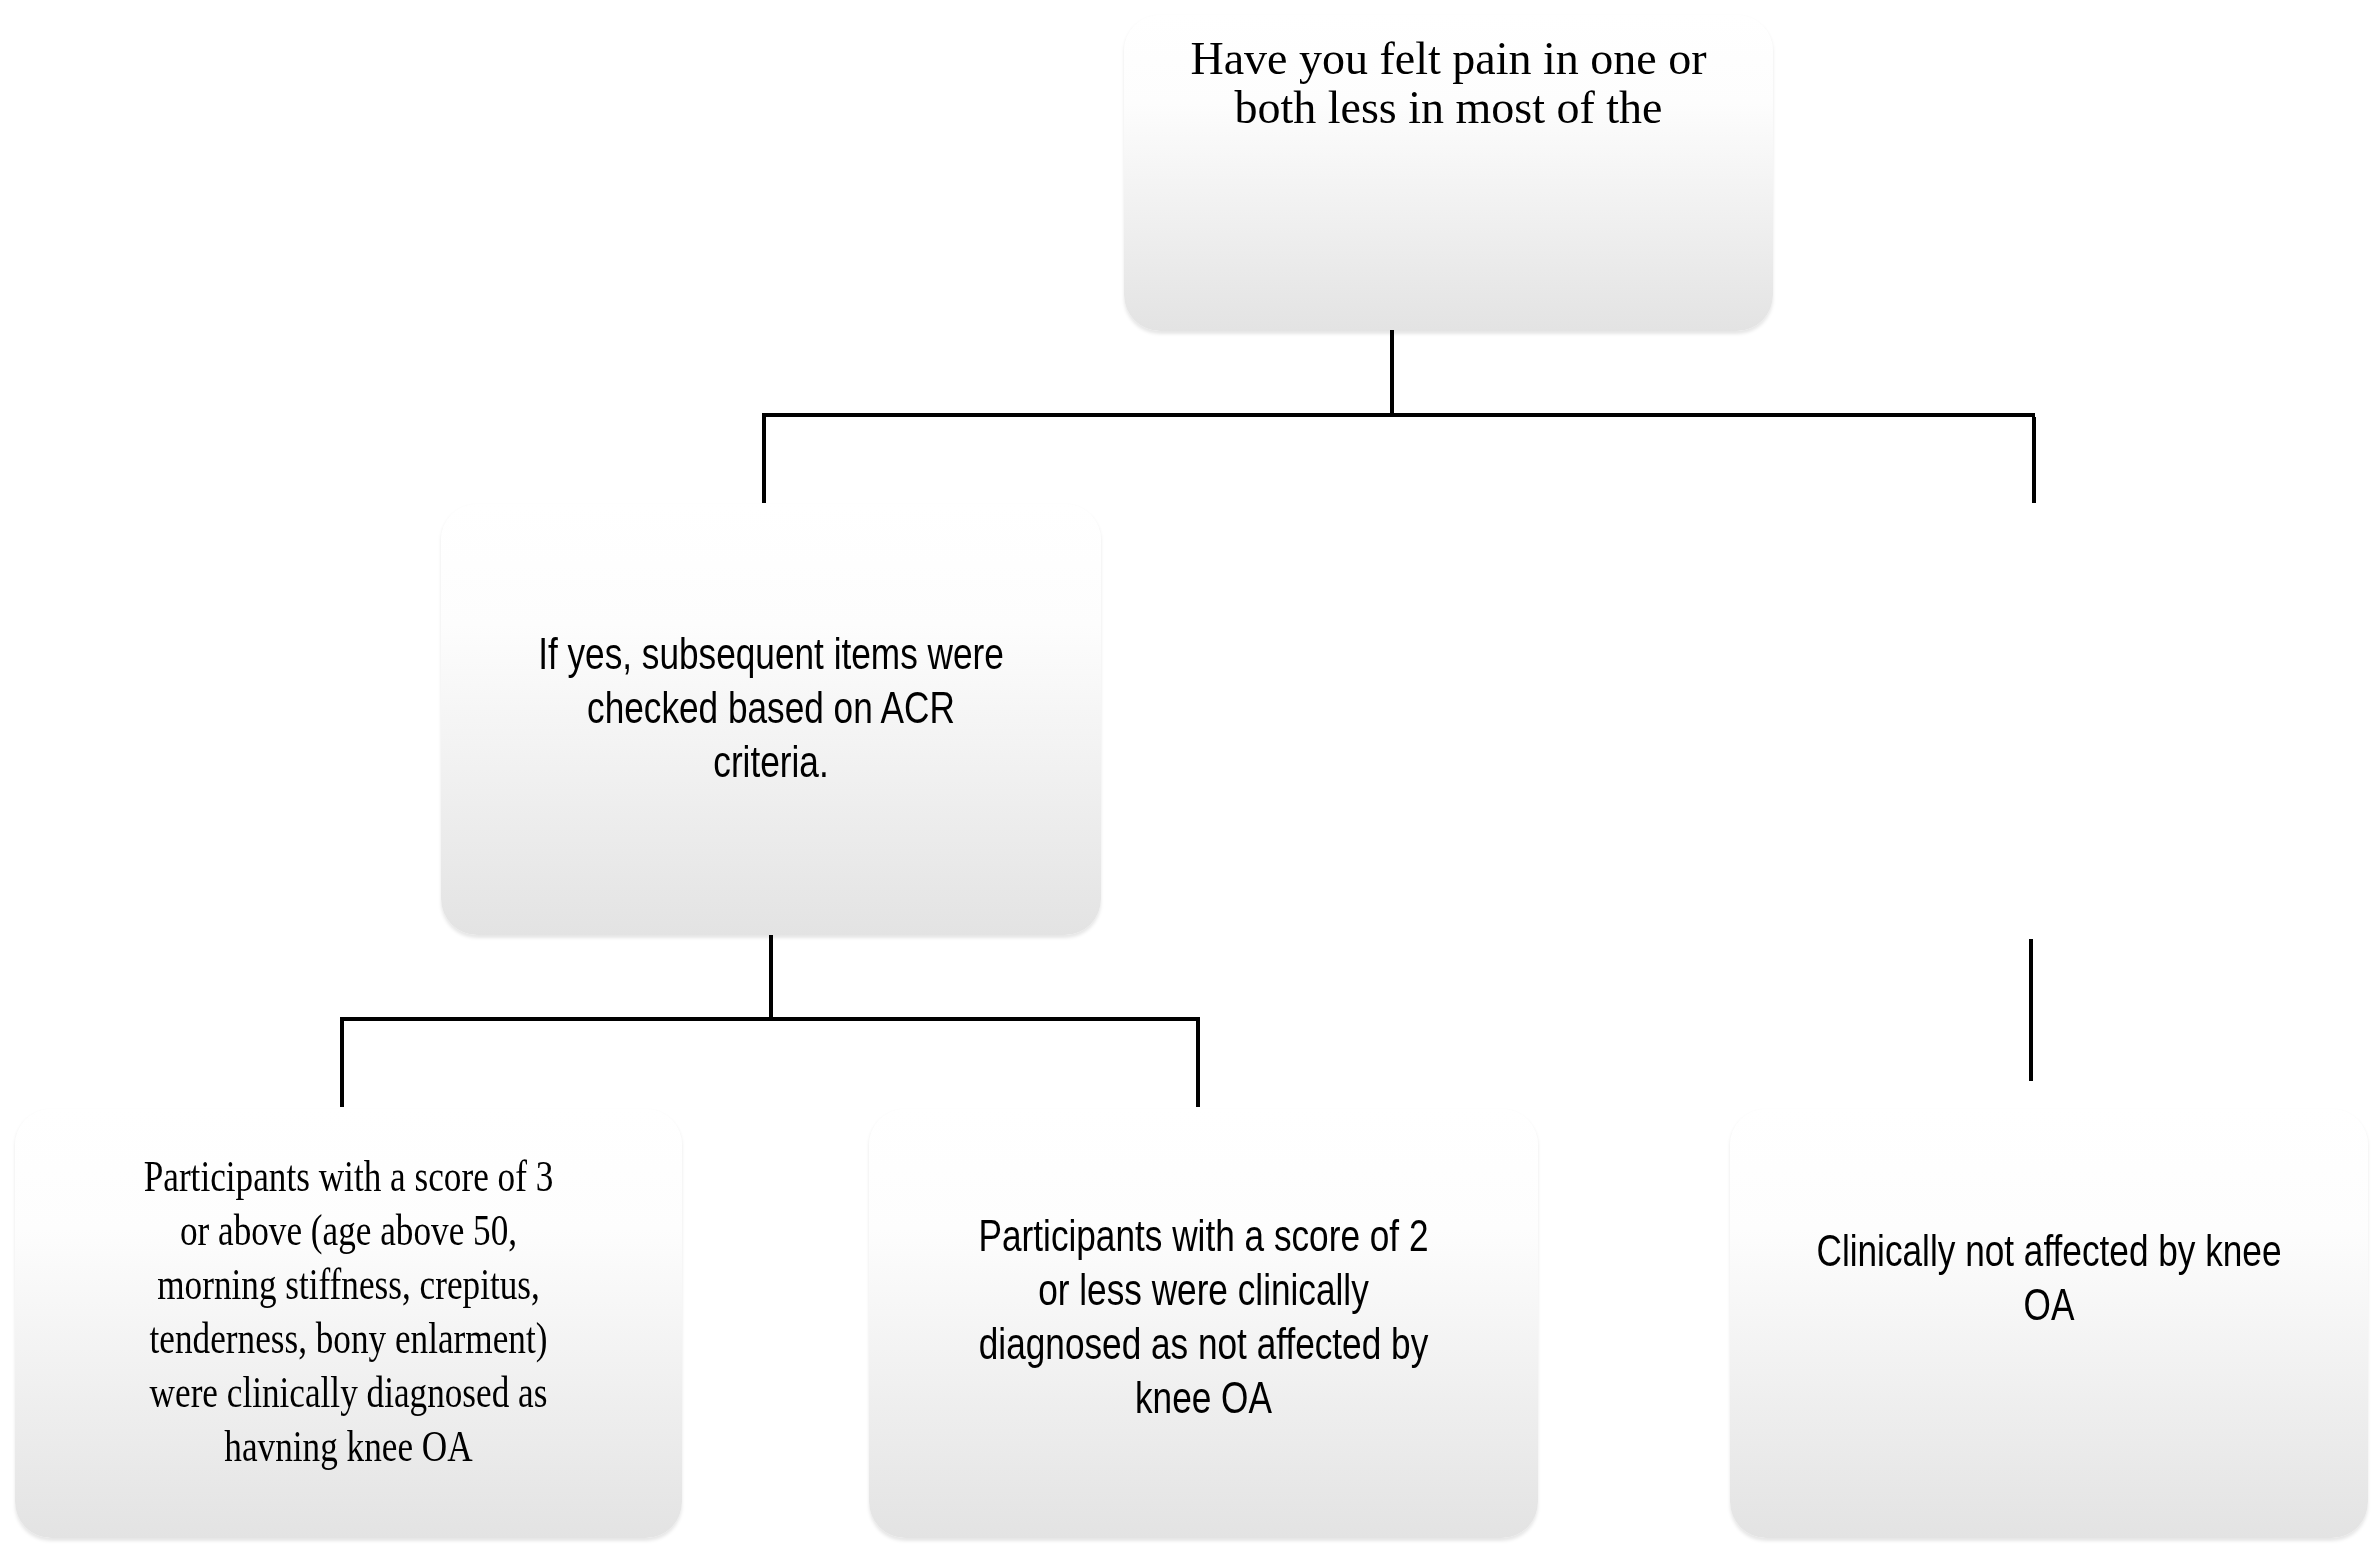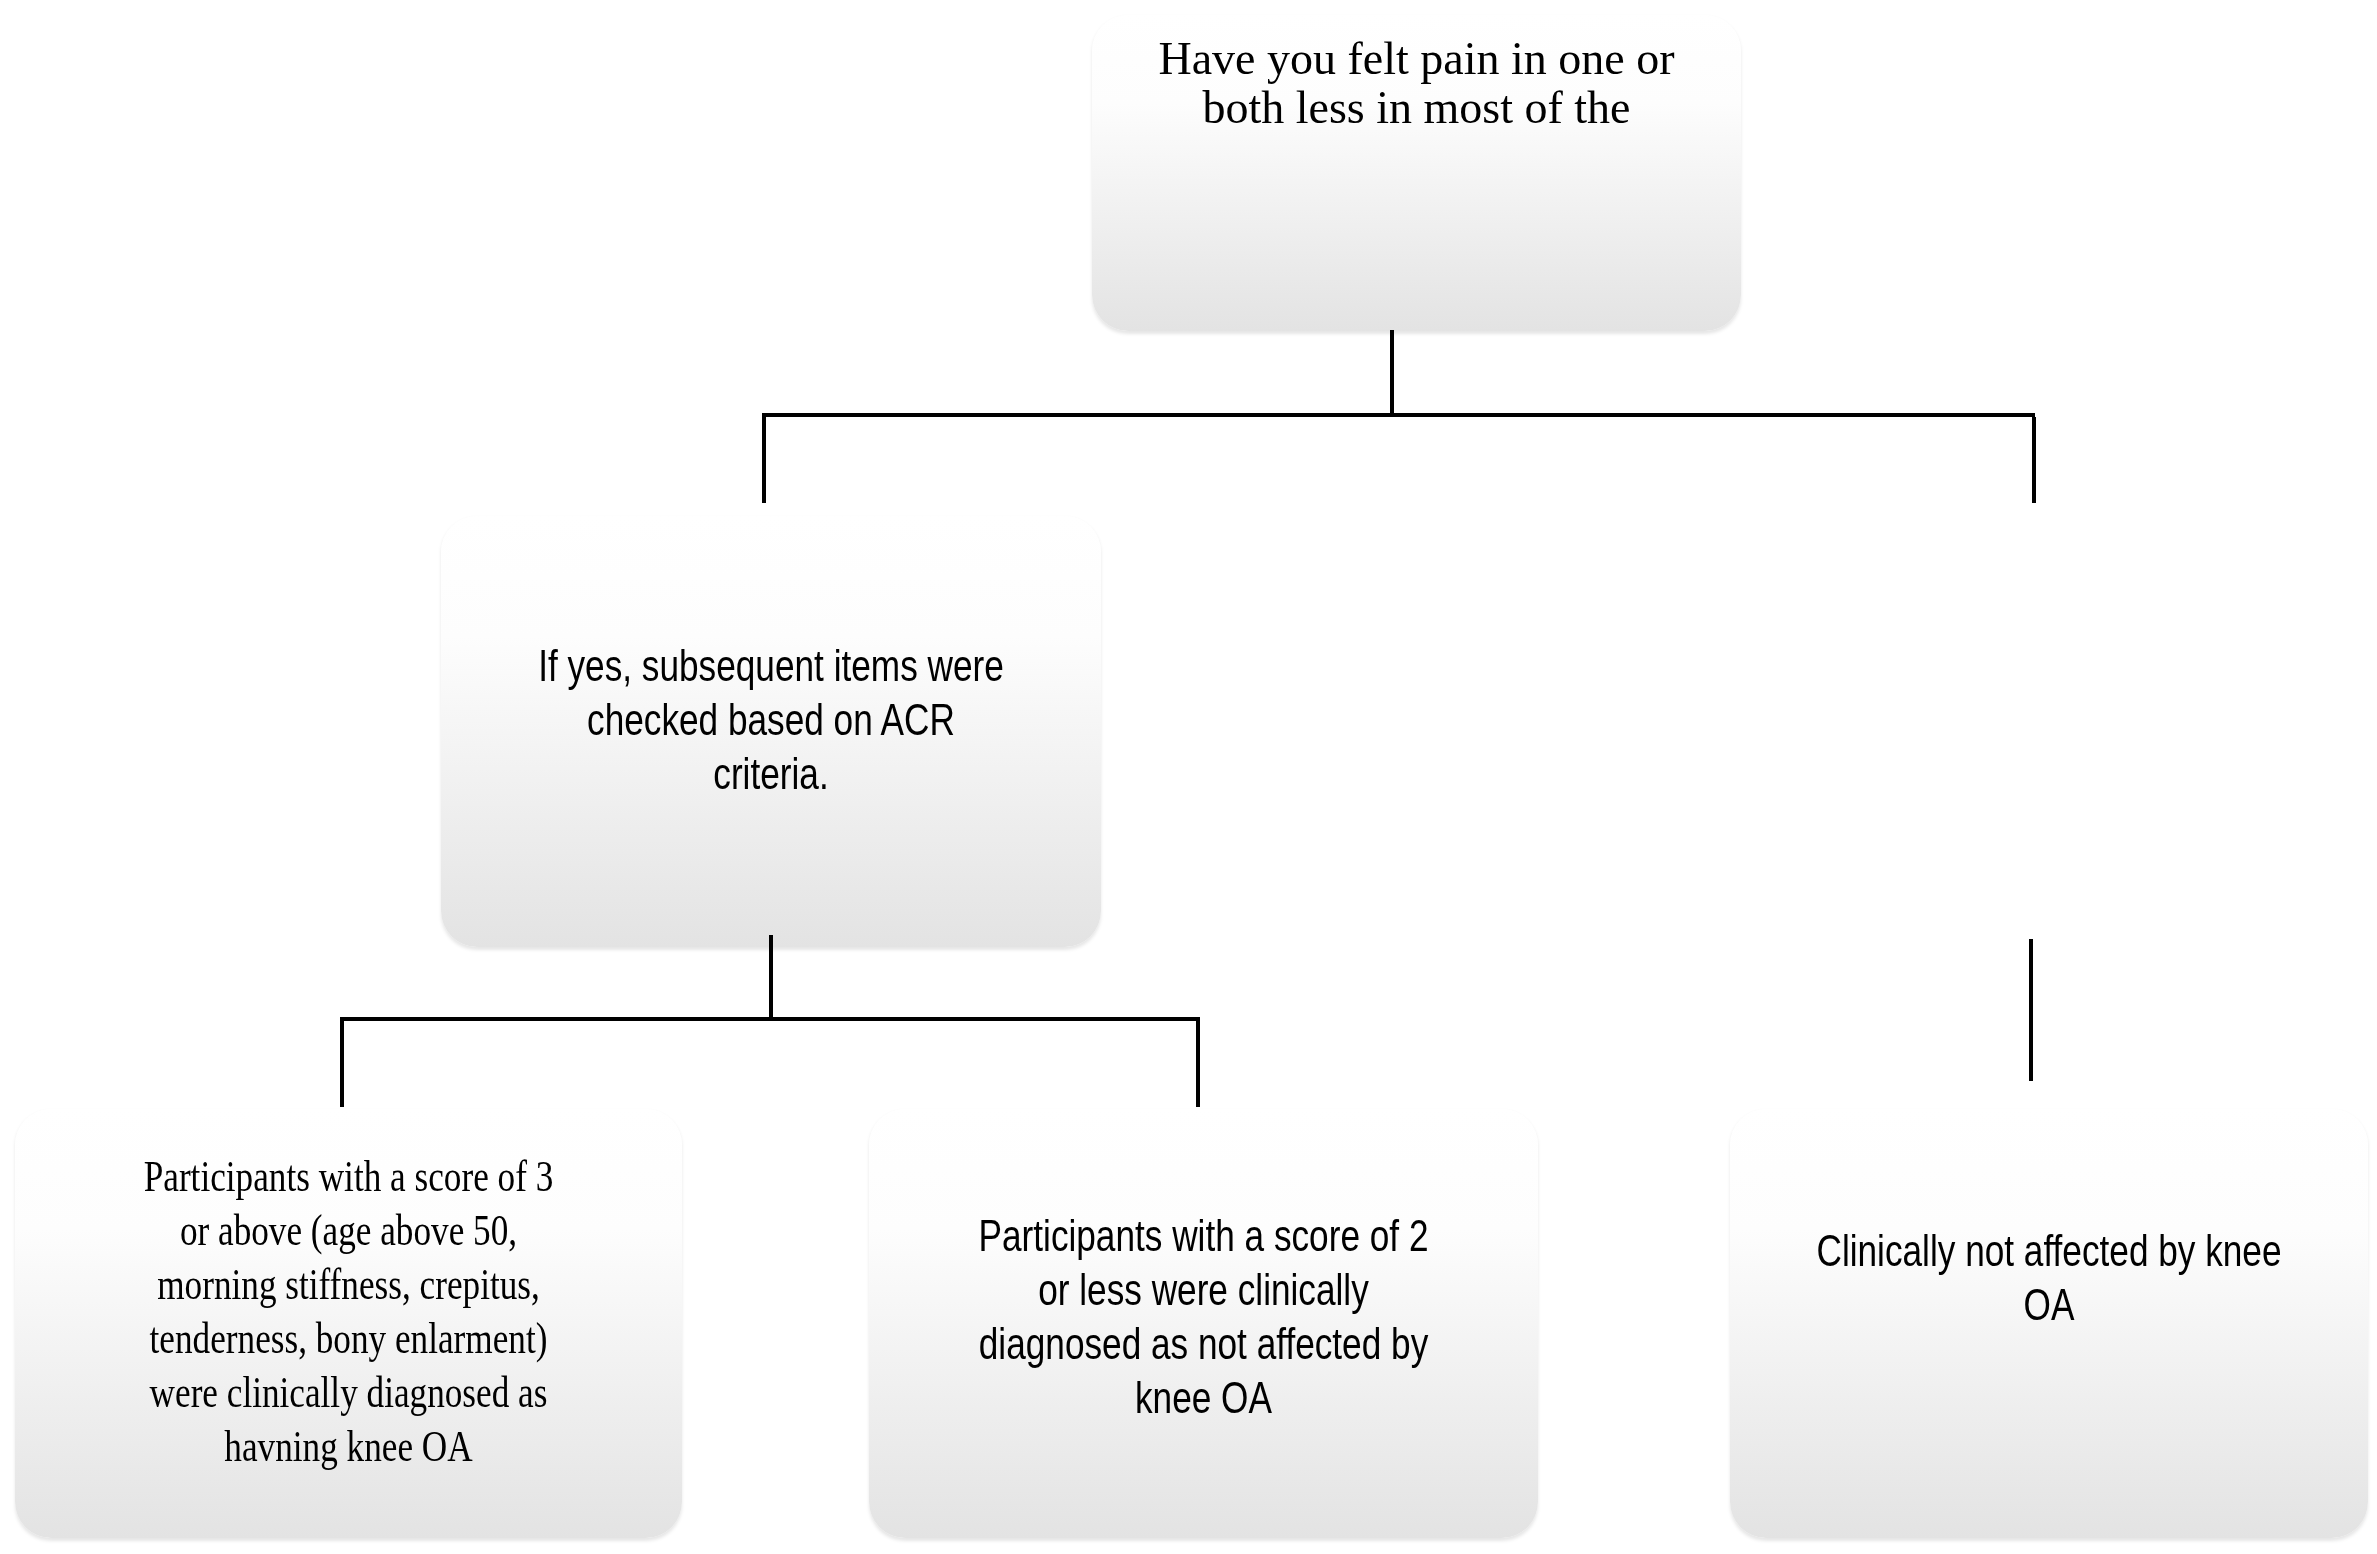--- a/index.html
+++ b/index.html
@@ -28,22 +28,22 @@
   }
   .node.serif .node-text {
     transform: none;
     font-family: "Liberation Serif", serif;
     font-size: 46px;
     line-height: 49px;
   }
   .ln { display: block; white-space: nowrap; }
 
   
-  #n-root    { left: 1092px; top: 14.5px;   width: 649px; height: 316px; padding-top: 19px; }
-  #n-yes     { left: 441px;  top: 516px;  width: 660px; height: 431px; padding-top: 123px; }
+  #n-root    { left: 1124px; top: 14.5px;   width: 649px; height: 316px; padding-top: 19px; }
+  #n-yes     { left: 441px;  top: 504px;  width: 660px; height: 431px; padding-top: 123px; }
   #n-no      { left: 1703px; top: 504px;  width: 657px; height: 435px; padding-top: 97px; }
   #n-score3  { left: 14.5px;   top: 1109px; width: 667px; height: 429px; padding-top: 41px; font-family: Liberation Serif, serif; }
   #n-score2  { left: 869px; top: 1109px; width: 669px; height: 429px; padding-top: 100px; }
   #n-healthy { left: 1730px; top: 1109px; width: 638px; height: 429px; padding-top: 115px; }
 
   
   .conn { position: absolute; background: #000000; }
   #c-v1 { left: 1390px; top: 330px;  width: 3.6px;    height: 87px; }
   #c-h1 { left: 762px; top: 413px;  width: 1273px; height: 4.4px;  }
   #c-v2 { left: 762px; top: 417px;  width: 3.6px;    height: 86px; }

